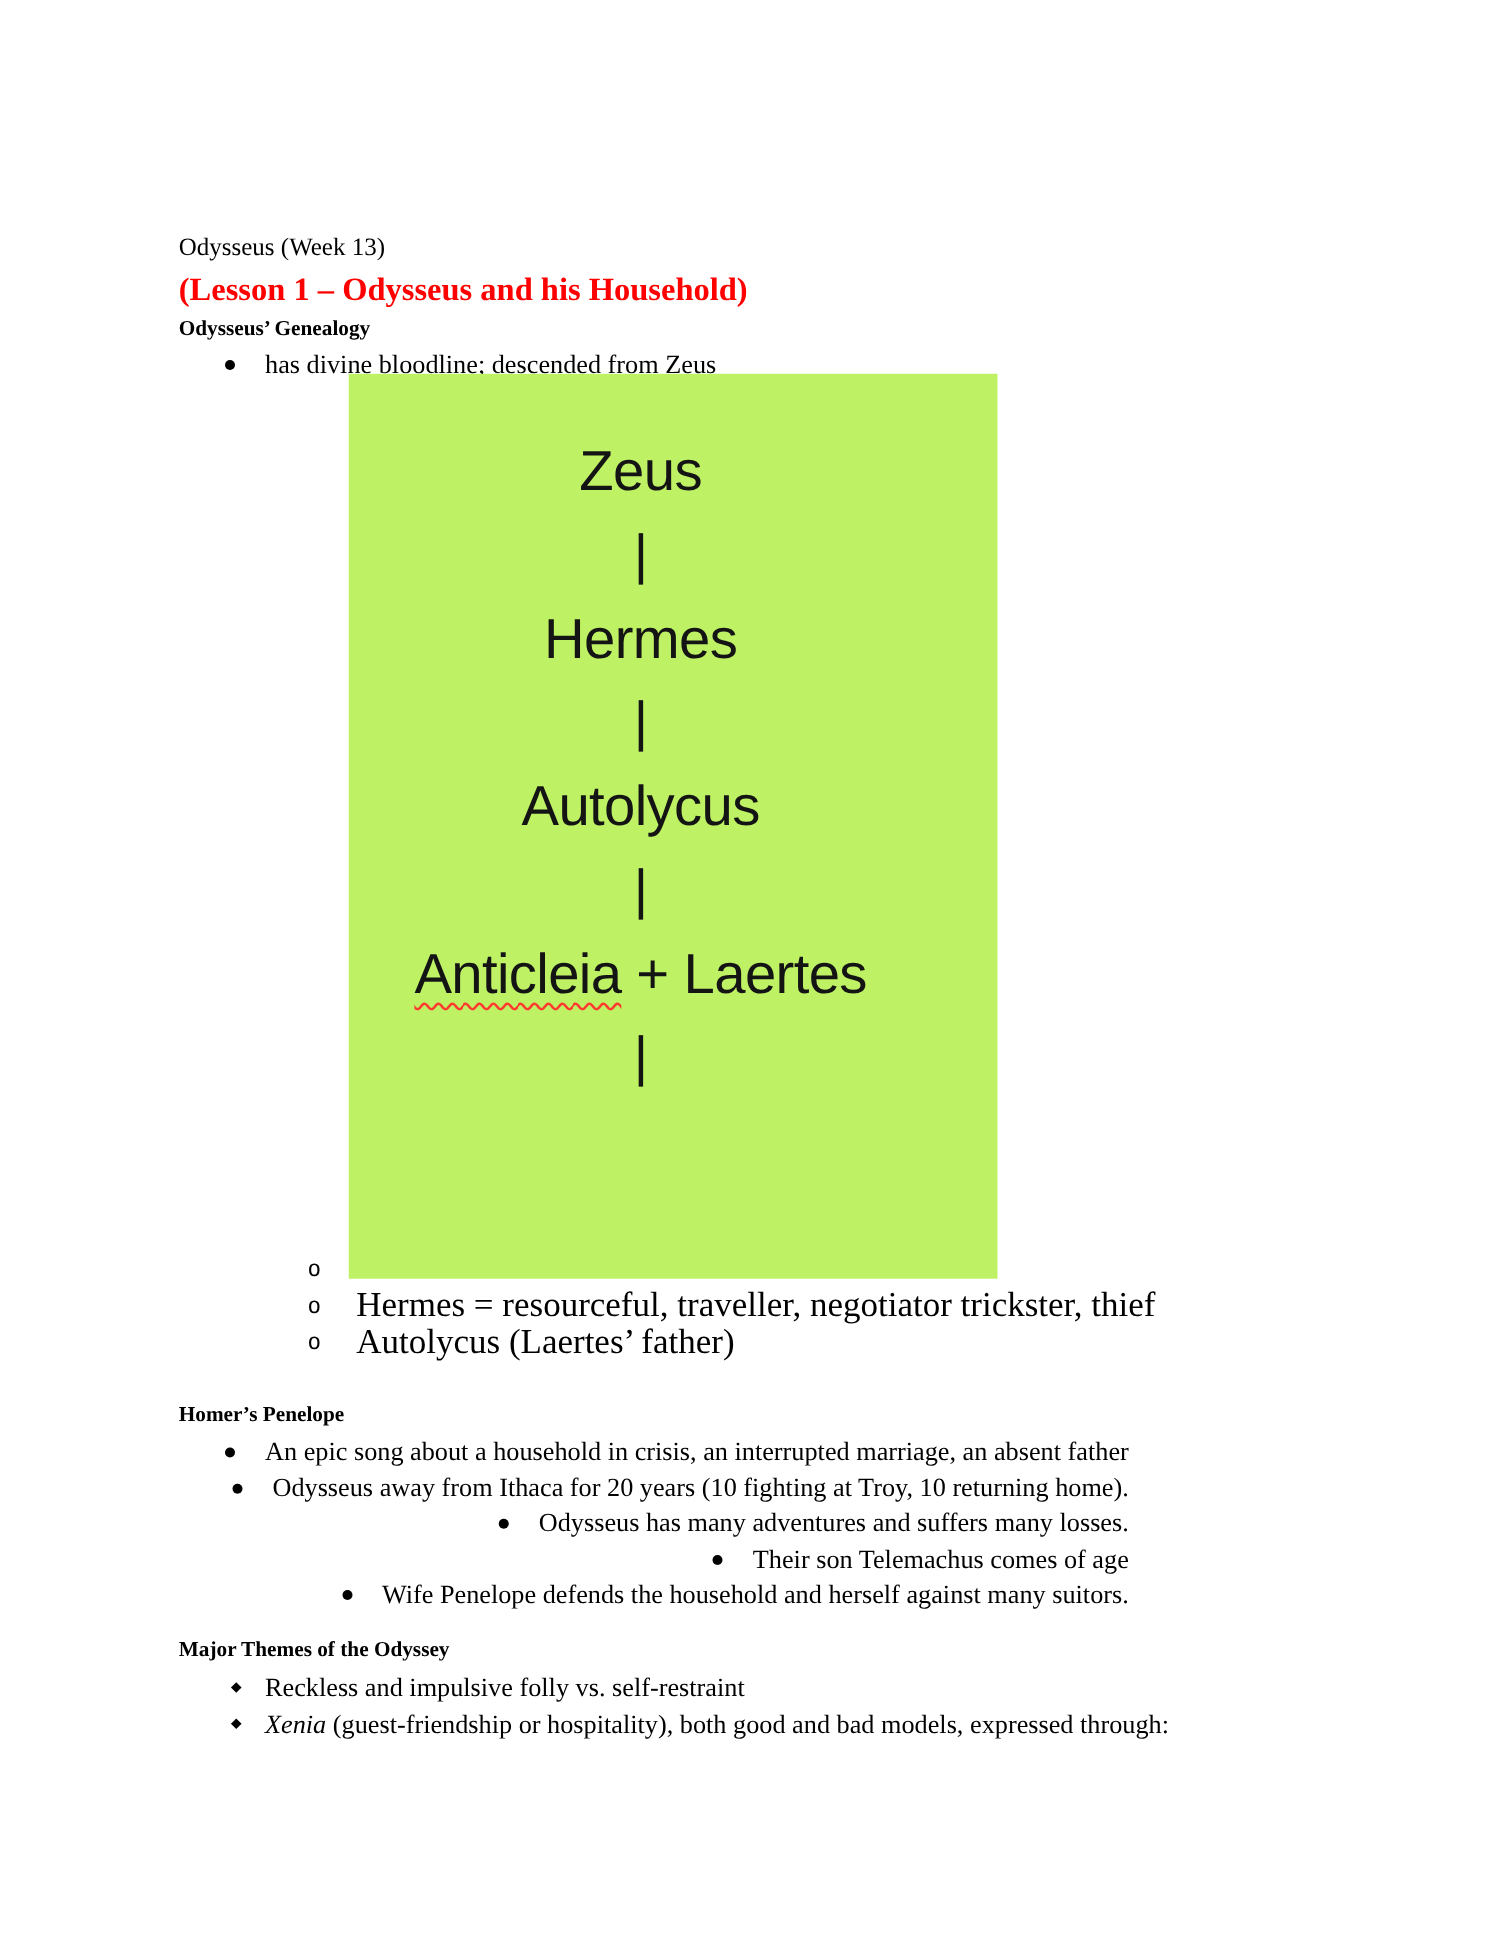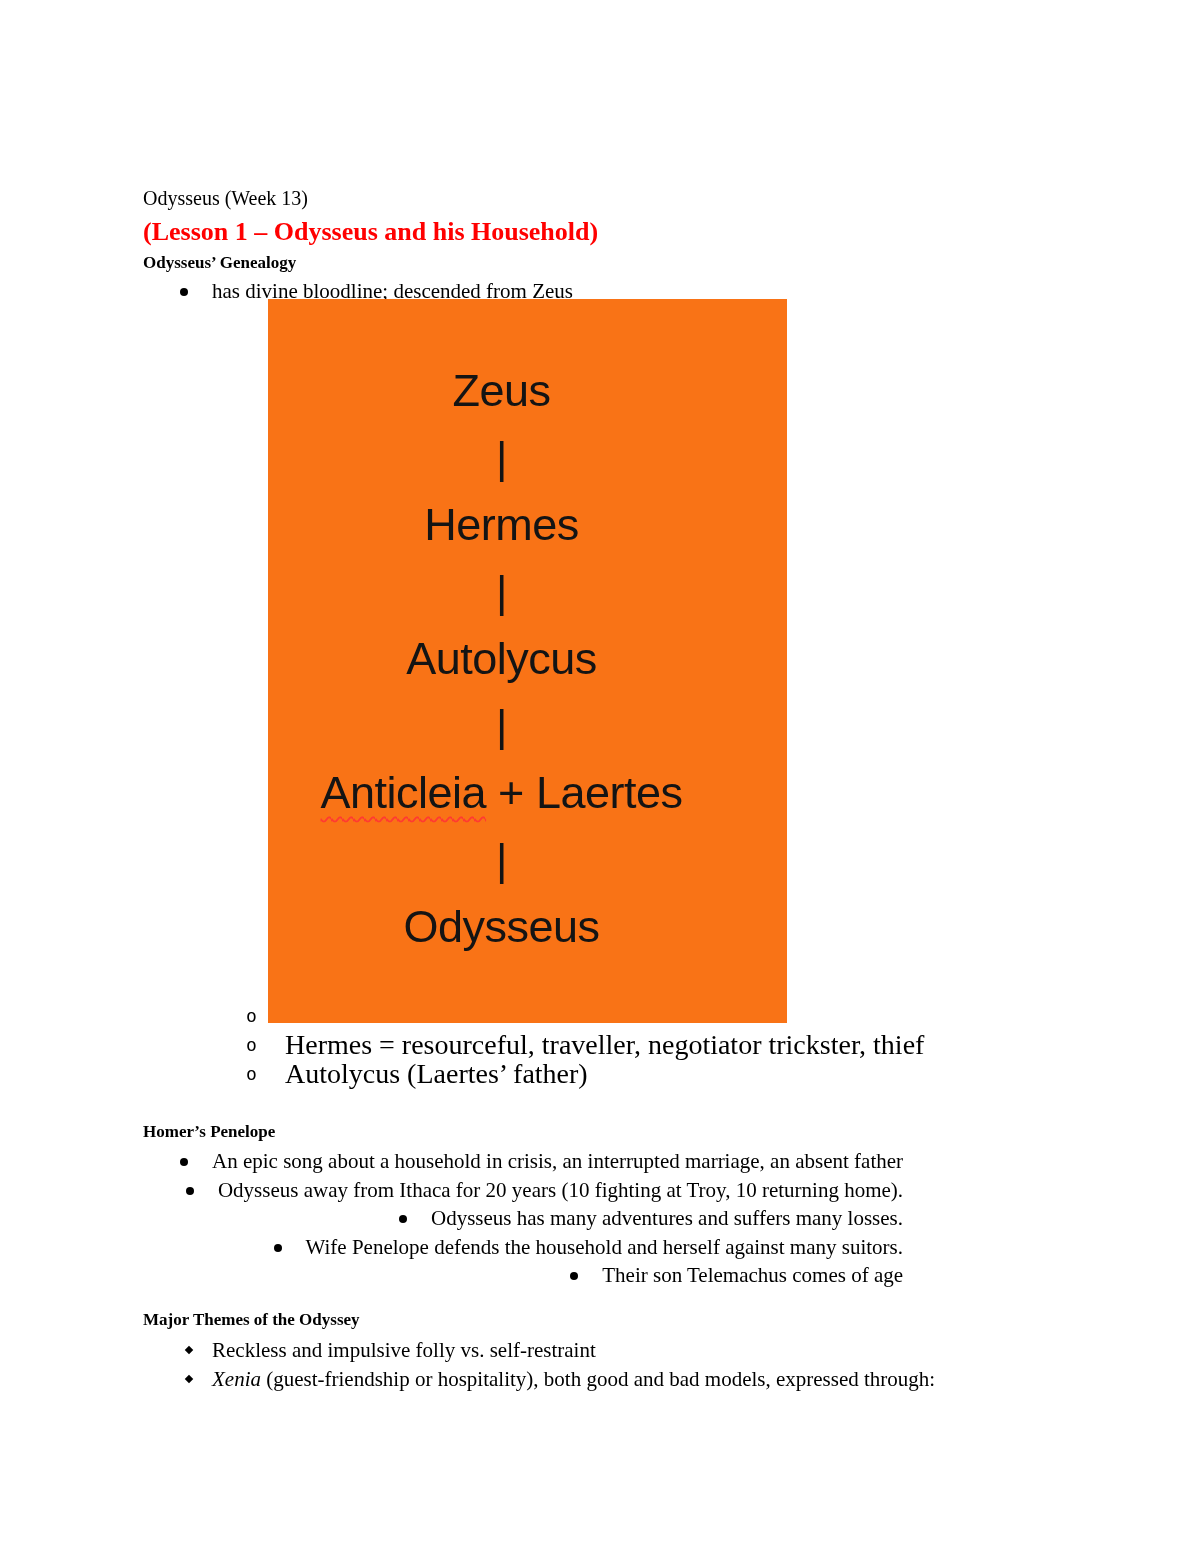--- a/index.html
+++ b/index.html
@@ -69,24 +69,24 @@
   .homer-list .row { display:flex; height:28.5px;justify-content:flex-end; }
   .homer-list .txt { font-size:21px; line-height:28.5px; }
   .gen-bullet { top:277px; }
   .gen-sub { top:1001px; }
   .themes-list { top:1336px; }
 
   .italic { font-style:italic; }
 
   
   .chart-box {
-    position:absolute; left:268px; top:299px;
+    position:absolute; left:279px; top:299px;
     width:519px; height:724px;
-    background:#f97316;
-    padding:58px 52px 0 0;
+    background:#bef264;
+    padding:44px 52px 0 0;
   }
   .g-row {
     height:67px;
     display:flex; align-items:center; justify-content:center;
     font-family:"Liberation Sans", sans-serif;
     font-size:45px; letter-spacing:-0.5px;
     color:#141414; white-space:pre;
   }
   .g-row.connector { font-size:44px; font-weight:400; }
   .squiggle {
@@ -115,21 +115,20 @@
 
   <div class="chart-box">
     <div class="g-row">Zeus</div>
     <div class="g-row connector">|</div>
     <div class="g-row">Hermes</div>
     <div class="g-row connector">|</div>
     <div class="g-row">Autolycus</div>
     <div class="g-row connector">|</div>
     <div class="g-row"><span class="squiggle">Anticleia</span><span> + Laertes</span></div>
     <div class="g-row connector">|</div>
-    <div class="g-row">Odysseus</div>
   </div>
 
   <div class="l2 gen-sub">
     <div class="row">
       <span class="marker">o</span>
       <span class="txt"></span>
     </div>
     <div class="row">
       <span class="marker">o</span>
       <span class="txt">Hermes = resourceful, traveller, negotiator trickster, thief</span>
@@ -150,25 +149,25 @@
     <div class="row li">
       <span class="marker"></span>
       <span class="txt">Odysseus away from Ithaca for 20 years (10 fighting at Troy, 10 returning home).</span>
     </div>
     <div class="row li">
       <span class="marker"></span>
       <span class="txt">Odysseus has many adventures and suffers many losses.</span>
     </div>
     <div class="row li">
       <span class="marker"></span>
-      <span class="txt">Wife Penelope defends the household and herself against many suitors.</span>
+      <span class="txt">Their son Telemachus comes of age</span>
     </div>
     <div class="row li">
       <span class="marker"></span>
-      <span class="txt">Their son Telemachus comes of age</span>
+      <span class="txt">Wife Penelope defends the household and herself against many suitors.</span>
     </div>
   </div>
 
   <div class="sub-heading themes-heading">Major Themes of the Odyssey</div>
 
   <div class="l3 themes-list">
     <div class="row">
       <span class="marker"></span>
       <span class="txt"><span class="italic"></span><span>Reckless and impulsive folly vs. self-restraint</span></span>
     </div>

